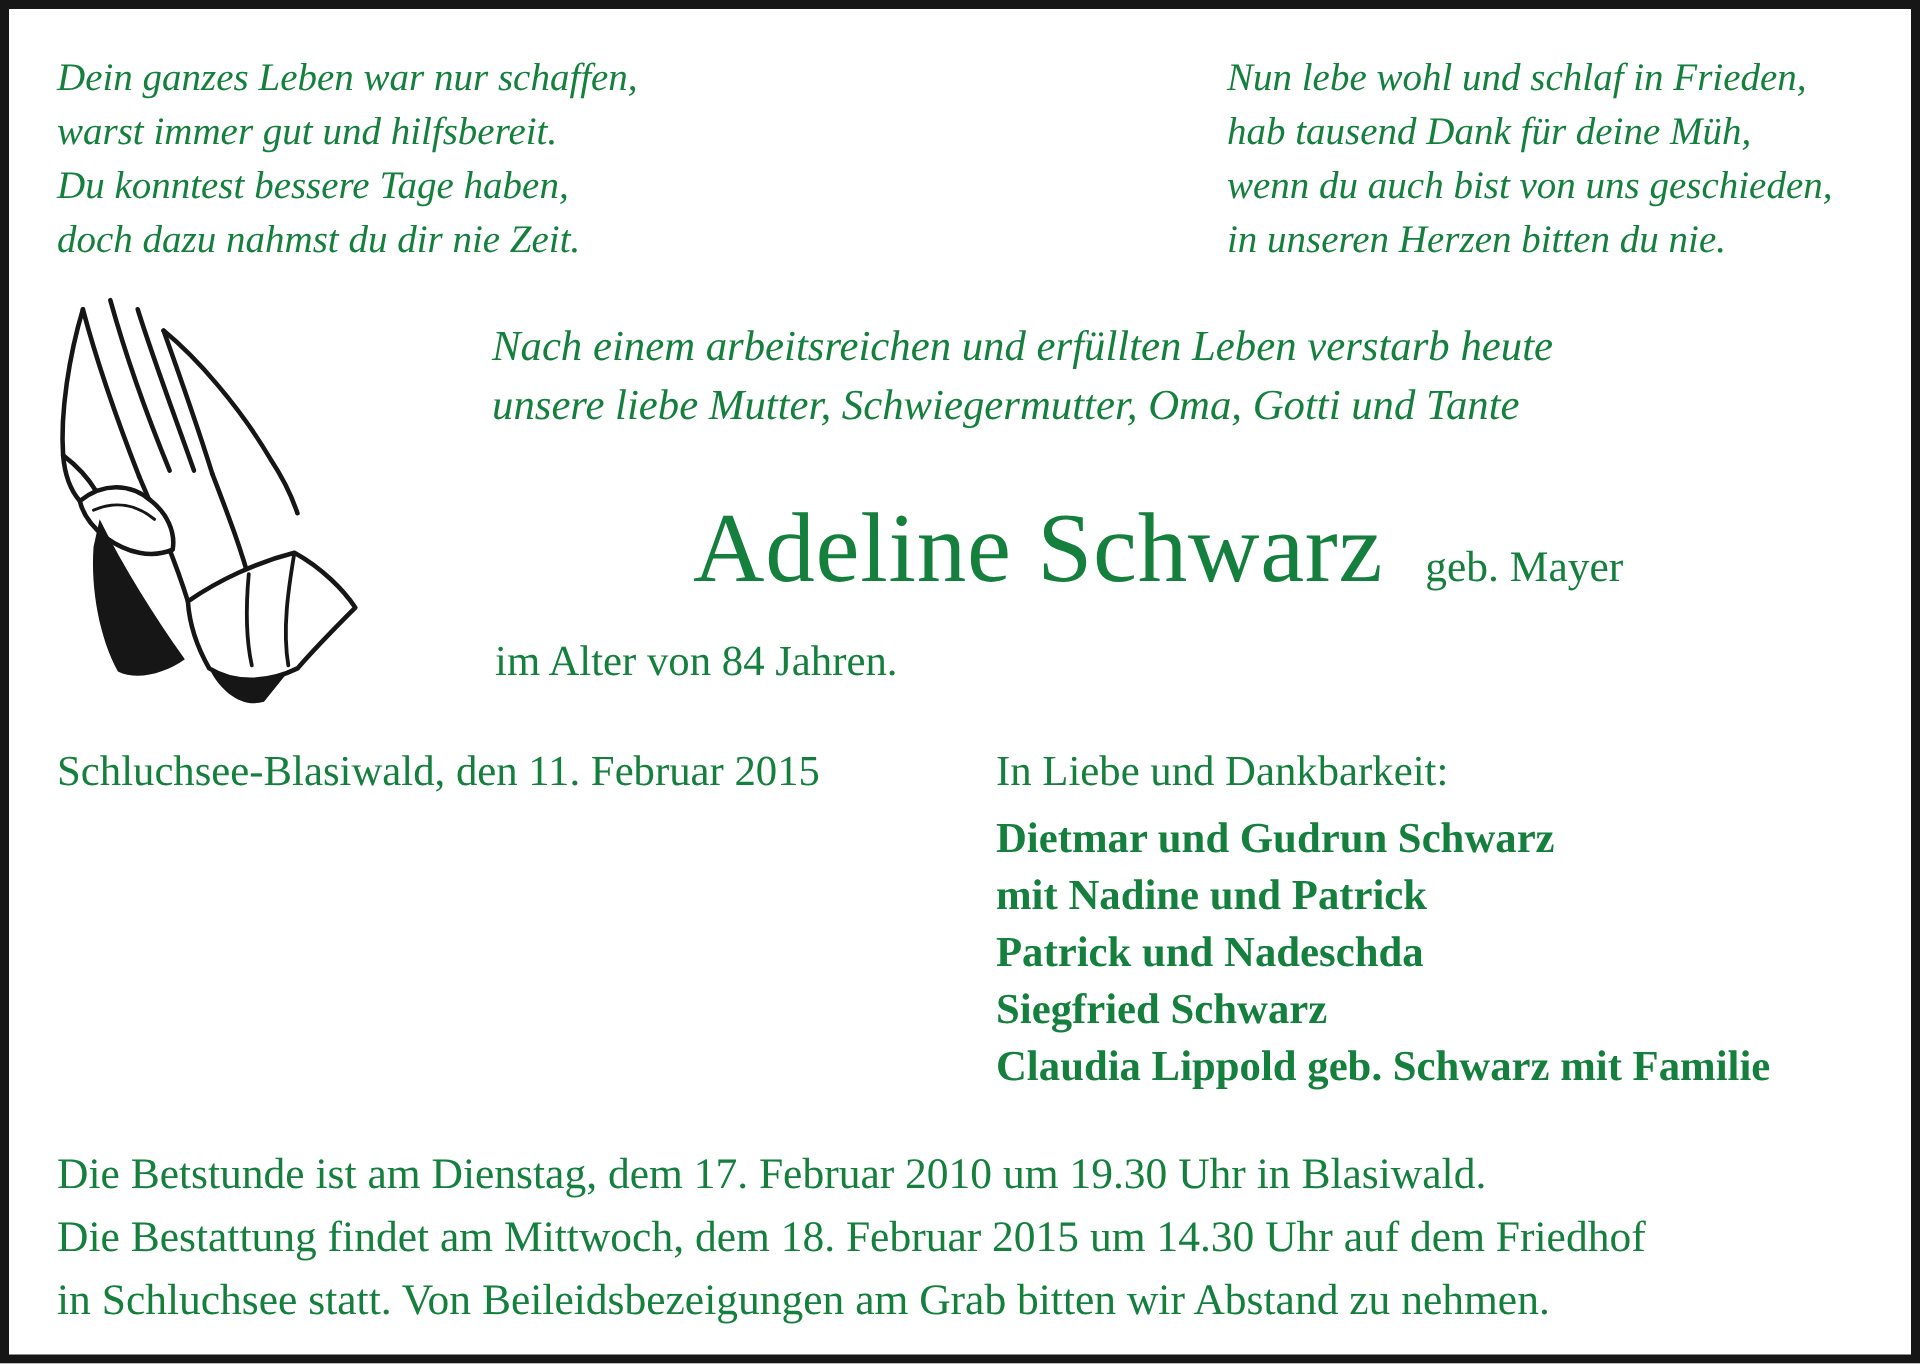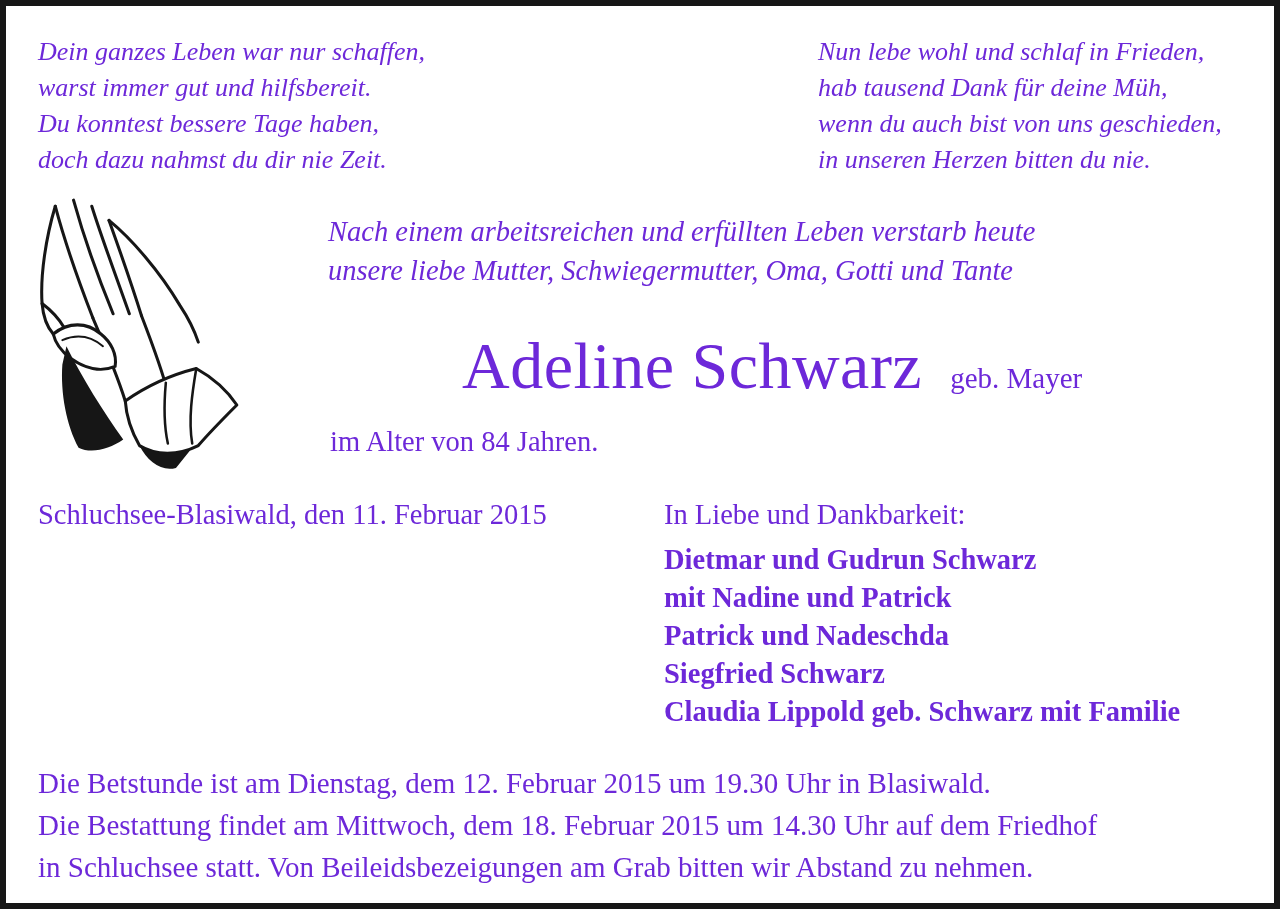--- a/index.html
+++ b/index.html
@@ -4,21 +4,21 @@
 <style>
   html, body { margin: 0; padding: 0; background: #e8e8e8; }
   .page {
     position: relative;
     width: 1280px;
     height: 909px;
     box-sizing: border-box;
     background: #ffffff;
     border: 6px solid #161616;
     font-family: "Liberation Serif", "DejaVu Serif", serif;
-    color: #6d28d9;
+    color: #15803d;
     overflow: hidden;
   }
   .abs { position: absolute; }
 
   .poem {
     font-style: italic;
     font-size: 26px;
     line-height: 36px;
     white-space: nowrap;
   }
@@ -135,18 +135,18 @@
   <div class="abs mourners">
     <div class="intro">In Liebe und Dankbarkeit:</div>
     <div class="name">Dietmar und Gudrun Schwarz</div>
     <div class="name">mit Nadine und Patrick</div>
     <div class="name">Patrick und Nadeschda</div>
     <div class="name">Siegfried Schwarz</div>
     <div class="name">Claudia Lippold geb. Schwarz mit Familie</div>
   </div>
 
   <div class="abs funeral">
-    <div>Die Betstunde ist am Dienstag, dem 12. Februar 2015 um 19.30 Uhr in Blasiwald.</div>
+    <div>Die Betstunde ist am Dienstag, dem 17. Februar 2010 um 19.30 Uhr in Blasiwald.</div>
     <div>Die Bestattung findet am Mittwoch, dem 18. Februar 2015 um 14.30 Uhr auf dem Friedhof</div>
     <div>in Schluchsee statt. Von Beileidsbezeigungen am Grab bitten wir Abstand zu nehmen.</div>
   </div>
 
 </div>
 
 </body></html>

